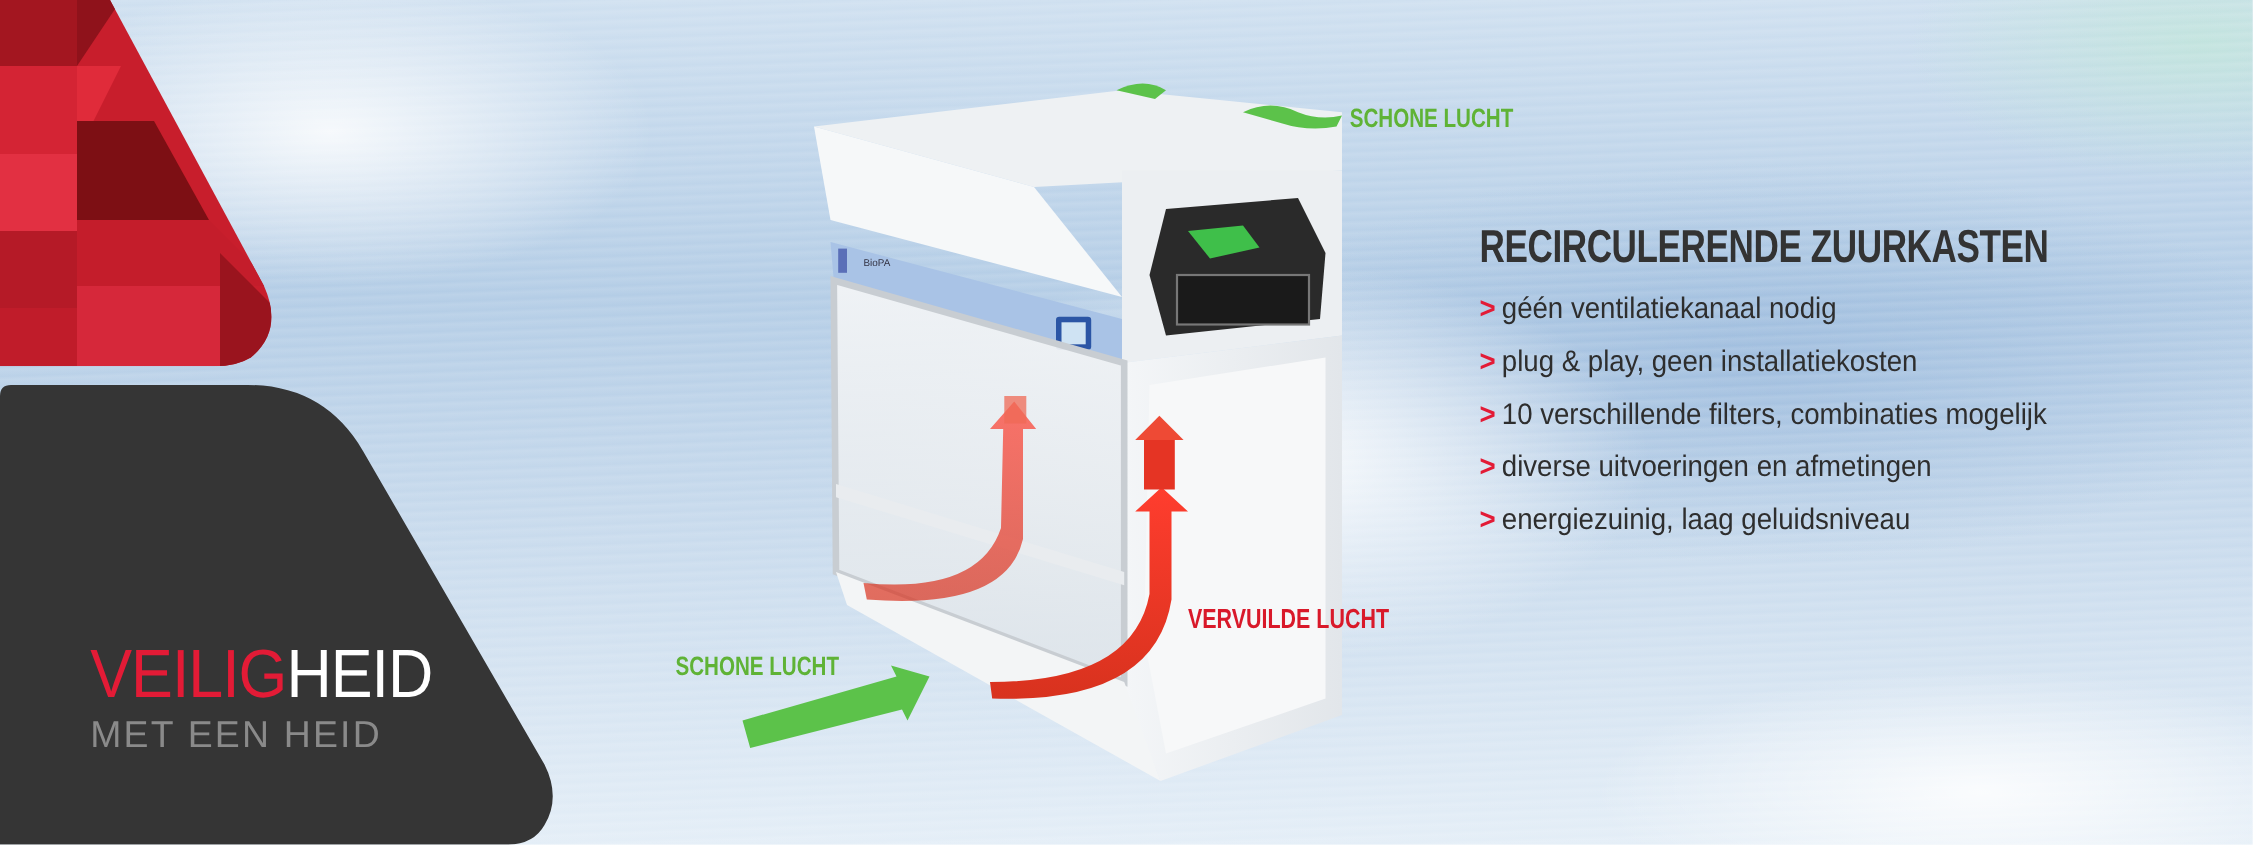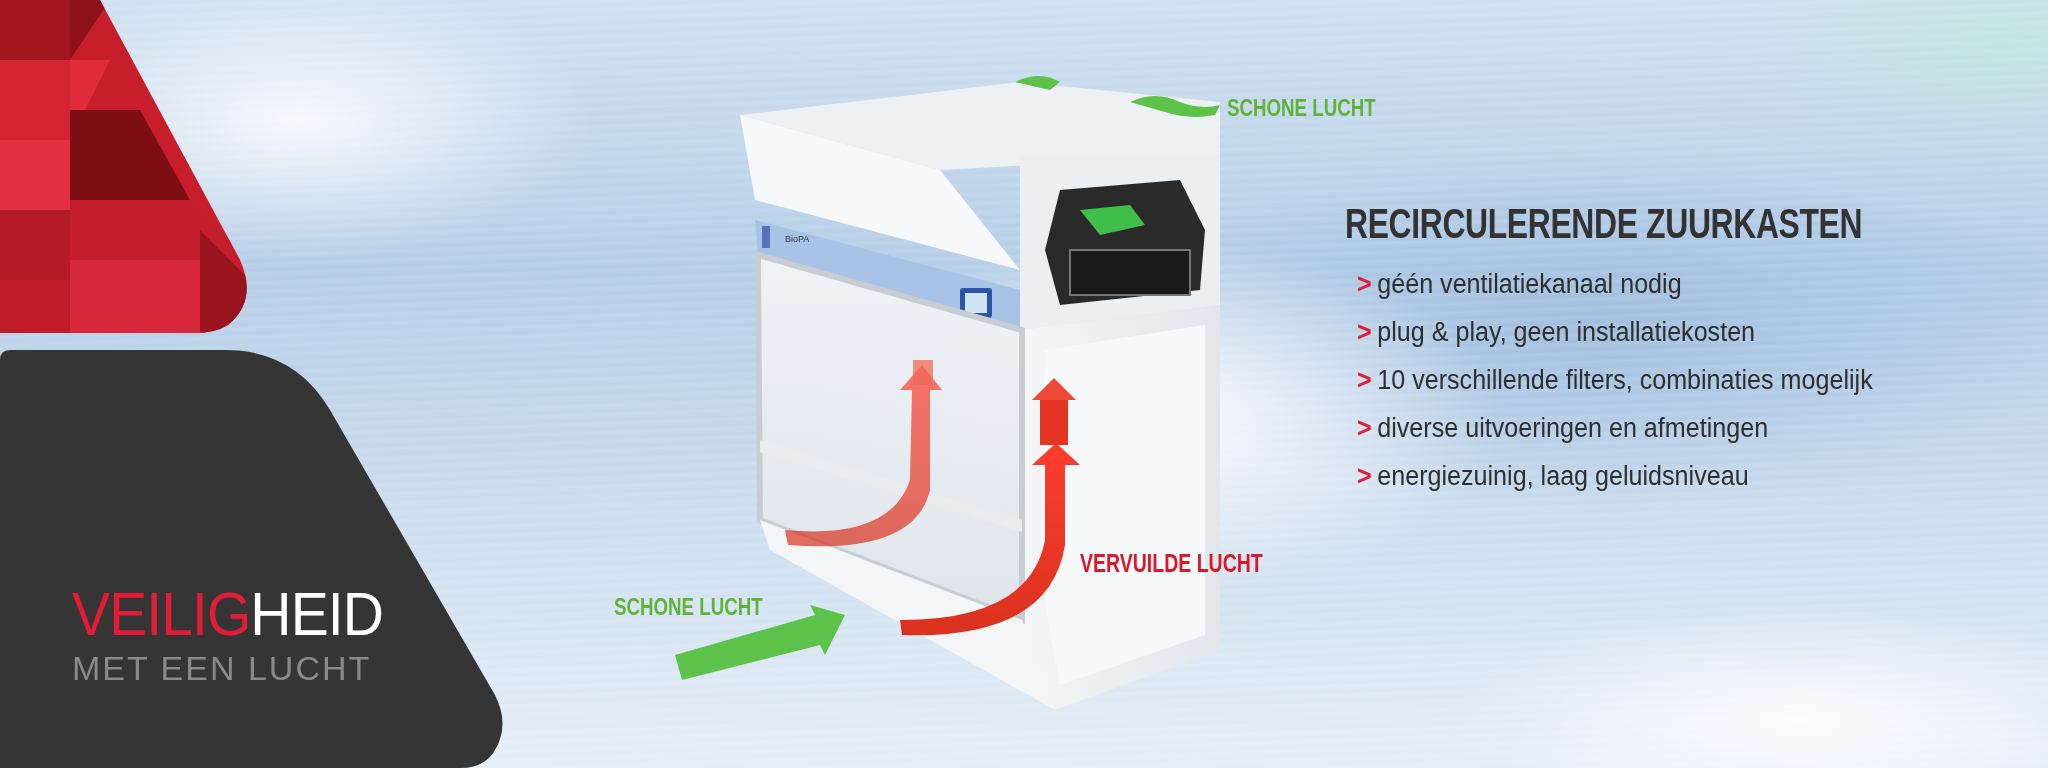--- a/index.html
+++ b/index.html
@@ -16,38 +16,38 @@
   }
   .streaks { position:absolute; inset:0;
     background: repeating-linear-gradient(178deg, rgba(255,255,255,0.0) 0px, rgba(255,255,255,0.18) 3px, rgba(255,255,255,0.0) 9px);
     opacity:0.6; }
 
   
   .red-shape { position:absolute; left:0; top:0; width:250px; height:333px; }
   
   .dark-shape { position:absolute; left:0; top:350px; width:505px; height:418px; }
 
-  .brand { position:absolute; left:72px; top:583px; }
+  .brand { position:absolute; left:82px; top:583px; }
   .brand-line1 { font-size:62px; letter-spacing:-1px; line-height:1; font-weight:400; white-space:nowrap;
     transform:scaleX(0.92); transform-origin:left; }
   .brand-red { color:#e31b36; }
   .brand-white { color:#ffffff; }
   .brand-line2 { font-size:34px; color:#8a8a8a; letter-spacing:2px; margin-top:4px; white-space:nowrap; }
 
   
   .product { position:absolute; left:660px; top:60px; width:680px; height:680px; }
 
   .label { position:absolute; font-weight:bold; white-space:nowrap; transform:scaleX(0.78); transform-origin:left; }
   .label-green { color:#5fb336; font-size:24px; }
   .label-red { color:#d9192a; font-size:25px; }
 
   .info { position:absolute; left:1345px; top:200px; color:#333; }
   .info-title { font-size:42px; font-weight:bold; color:#333333; white-space:nowrap;
     transform:scaleX(0.76); transform-origin:left; letter-spacing:-0.5px; margin-bottom:8px; }
-  .info-list { list-style:none; margin:12px; padding:0; }
+  .info-list { list-style:none; margin:0; padding:0; }
   .info-item { font-size:27px; line-height:48px; white-space:nowrap; color:#2e2e2e;
     transform:scaleX(0.93); transform-origin:left; }
   .bullet { color:#e31b36; font-weight:bold; margin-right:6px; }
 </style>
 </head>
 <body>
 
 <div class="bg"></div>
 <div class="streaks"></div>
 
@@ -74,21 +74,21 @@
 </svg>
 
 <svg class="dark-shape" viewBox="0 0 505 418">
   <path d="M0,10 Q0,0 10,0 L225,0 Q295,0 330,60 L495,345 Q510,375 495,400 Q485,418 460,418 L0,418 Z" fill="#353535"></path>
 </svg>
 
 <div class="brand">
   <div class="brand-line1">
     <span class="brand-red">VEILIG</span><span class="brand-white">HEID</span>
   </div>
-  <div class="brand-line2">MET EEN LUCHT</div>
+  <div class="brand-line2">MET EEN HEID</div>
 </div>
 
 <svg class="product" viewBox="0 0 680 680">
   <defs>
     <linearGradient id="whiteBody" x1="0" x2="1">
       <stop offset="0" stop-color="#f4f6f8"></stop>
       <stop offset="1" stop-color="#e2e6ea"></stop>
     </linearGradient>
     <linearGradient id="glass" x1="0" y1="0" x2="0" y2="1">
       <stop offset="0" stop-color="#f2f4f6" stop-opacity="0.95"></stop>

